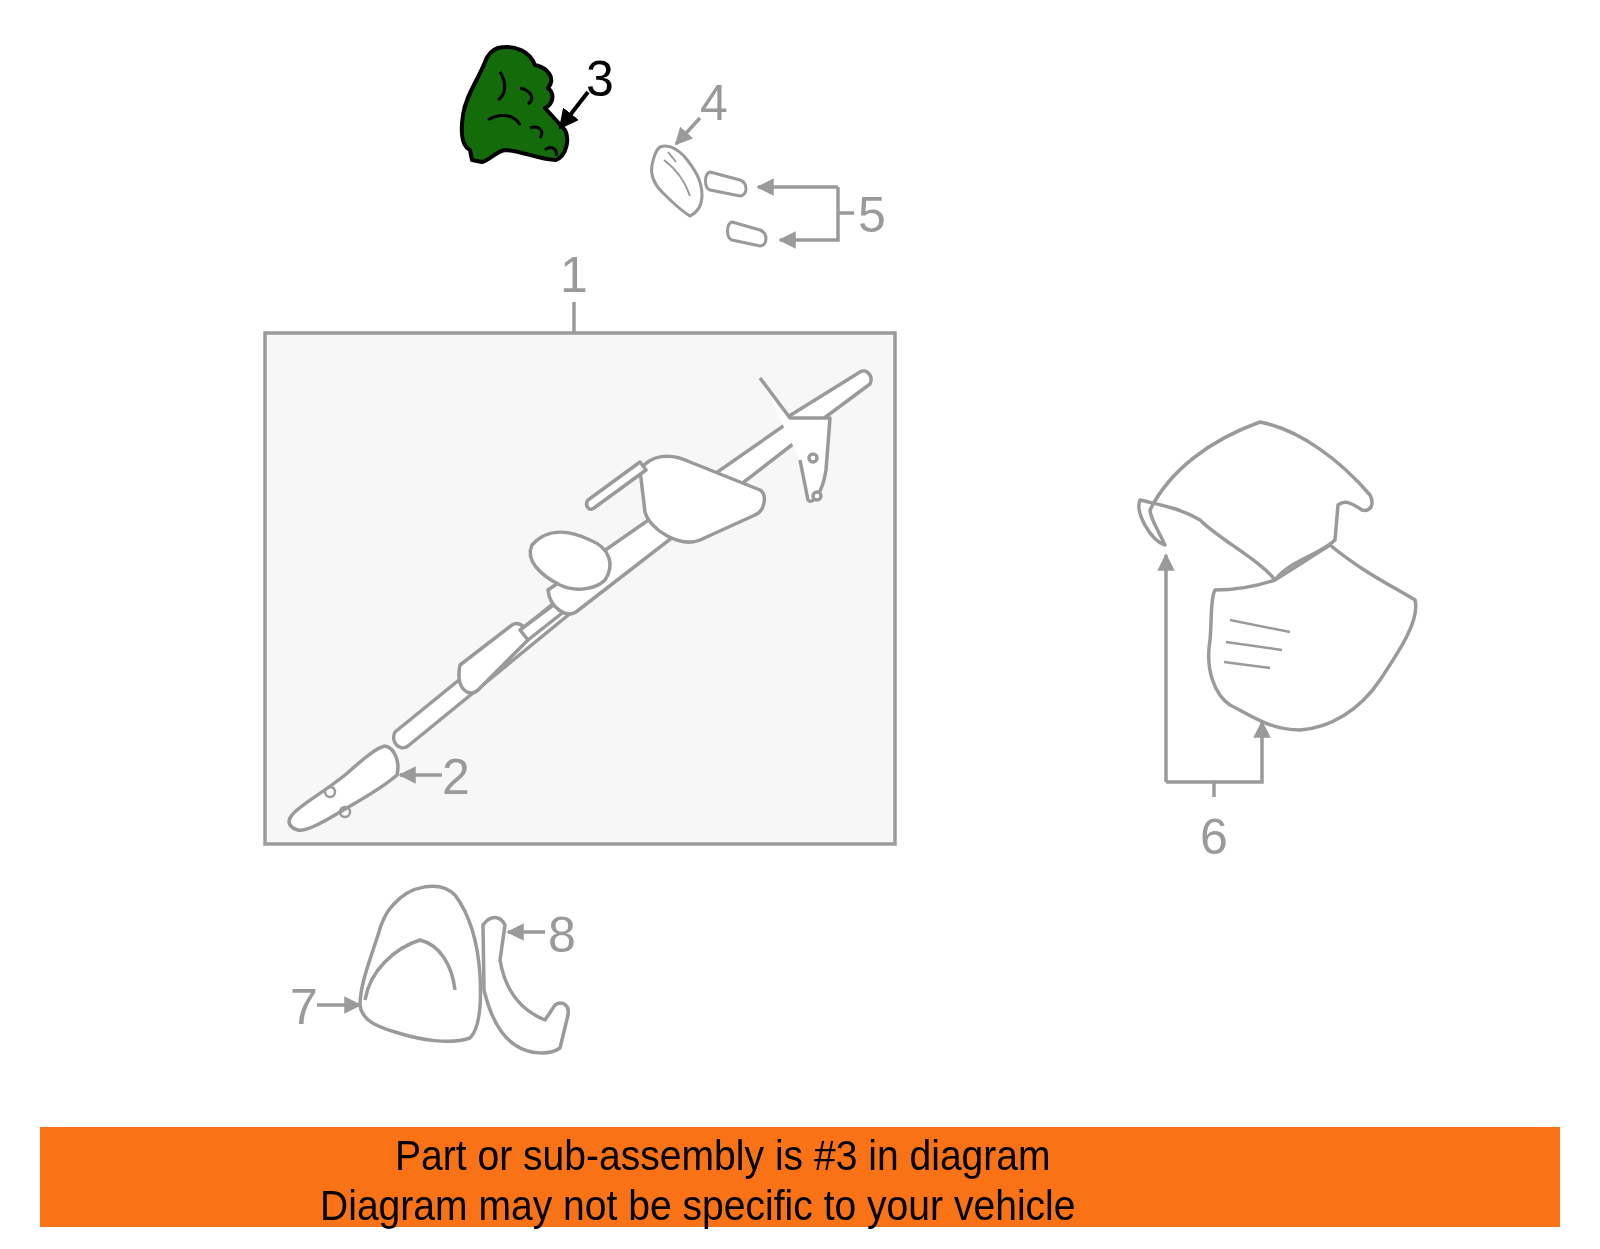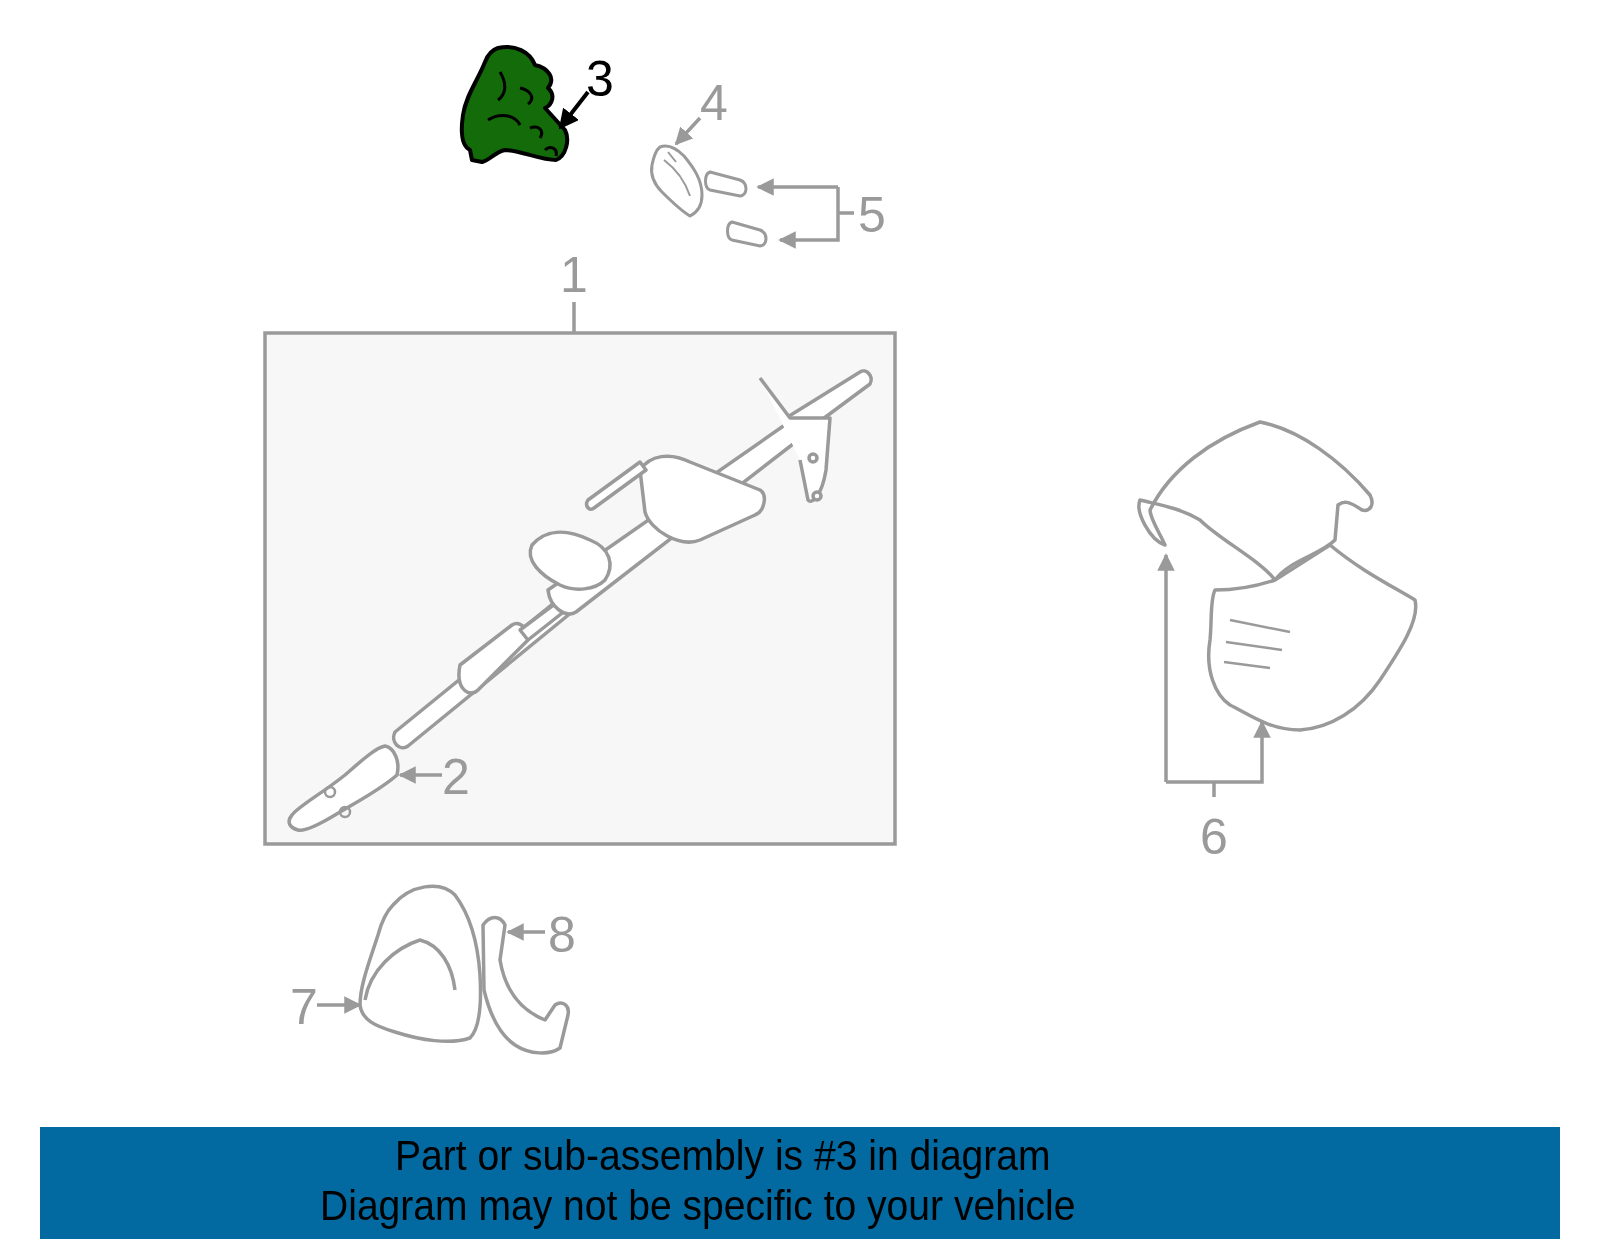--- a/index.html
+++ b/index.html
@@ -2,22 +2,22 @@
 <html><head>
   <meta charset="utf-8">
   <style>
     html, body { margin: 0; padding: 0; background: #ffffff; }
     body { width: 1600px; height: 1249px; position: relative; overflow: hidden;
            font-family: "Liberation Sans", sans-serif; }
     .canvas { position: absolute; left: 0; top: 0; width: 1600px; height: 1249px; }
     .callout { position: absolute; font-family: "Liberation Sans", sans-serif; color: #9a9a9a;
                font-size: 50px; line-height: 1; }
     .callout.active { color: #000000; }
-    .banner { position: absolute; left: 40px; top: 1127px; width: 1520px; height: 112px;
-              background: #0369a1; }
+    .banner { position: absolute; left: 40px; top: 1127px; width: 1520px; height: 100px;
+              background: #f97316; }
     .banner-line { position: absolute; color: #000; font-size: 42px; line-height: 1;
                    font-family: "Liberation Sans", sans-serif; white-space: nowrap;
                    transform: scaleX(0.93); transform-origin: left top; }
     .l1 { left: 355px; top: 8px; }
     .l2 { left: 280px; top: 58px; }
   </style>
 </head>
 <body>
 
 <div class="canvas">

